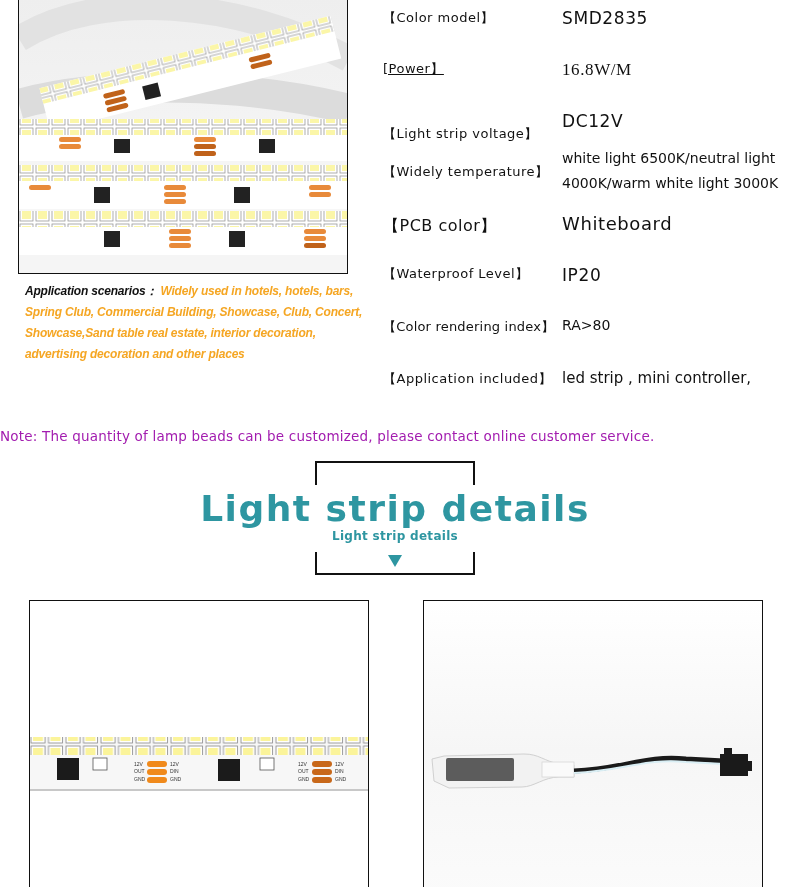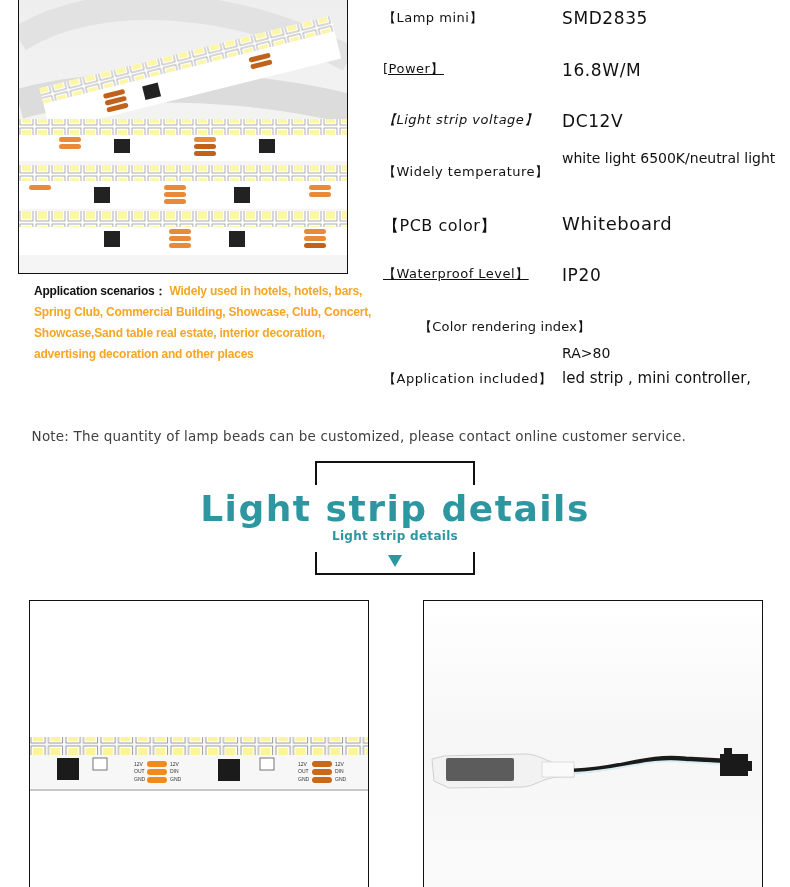--- a/index.html
+++ b/index.html
@@ -7,42 +7,43 @@
     body { position: relative; font-family: "DejaVu Sans", sans-serif; color: #111; }
 
     
     .hero-frame {
       position: absolute; left: 18px; top: -2px; width: 330px; height: 276px;
       border: 1.5px solid #111; background: #f4f4f4; overflow: hidden;
     }
     .hero-frame svg { display: block; }
 
     .app-block {
-      position: absolute; left: 34px; top: 281px; width: 340px;
+      position: absolute; left: 25px; top: 281px; width: 340px;
       font-family: "Liberation Sans", sans-serif; font-size: 12px; line-height: 21px;
       letter-spacing: -0.2px;
+      font-style: italic;
     }
     .app-label { color: #111; font-weight: bold; }
     .app-text { color: #f5a623; font-weight: bold; }
 
     
     .spec-row { position: absolute; left: 383px; width: 400px; }
     .spec-label {
       position: absolute; left: 0; font-size: 13px; color: #111; letter-spacing: 0.5px; white-space: nowrap;
     }
     .spec-value {
       position: absolute; left: 179px; font-size: 17px; color: #111; letter-spacing: 0.6px; white-space: nowrap;
     }
     .spec-value.small { font-size: 14px; letter-spacing: 0; line-height: 25px; }
     .spec-value.multi { font-size: 14px; letter-spacing: 0; line-height: 25px; }
 
     
     .note {
-      position: absolute; left: 0; top: 428px; width: 686px; text-align: right;
-      font-size: 13.5px; color: #404040; letter-spacing: 0.2px;
+      position: absolute; left: 0; top: 428px; width: 686px; text-align: left;
+      font-size: 13.5px; color: #a21caf; letter-spacing: 0.2px;
     }
 
     
     .bracket-top {
       position: absolute; left: 315px; top: 461px; width: 160px; height: 24px;
       border: 2px solid #111; border-bottom: none;
     }
     .bracket-bottom {
       position: absolute; left: 315px; top: 552px; width: 160px; height: 23px;
       border: 2px solid #111; border-top: none;
@@ -136,48 +137,49 @@
   </svg>
 </div>
 
 <div class="app-block">
   <span class="app-label">Application scenarios：</span>
   <span class="app-text">Widely used in hotels, hotels, bars, Spring Club, Commercial Building, Showcase, Club, Concert, Showcase,Sand table real estate, interior decoration, advertising decoration and other places</span>
 </div>
 
 <div>
   <div class="spec-row" style="top:8px;">
-    <span class="spec-label" style="top:1px;">【Lamp mini】</span>
+    <span class="spec-label" style="top:1px;">【Color model】</span>
     <span class="spec-value" style="top:0;">SMD2835</span>
   </div>
   <div class="spec-row" style="top:60px;">
     <span class="spec-label" style="top:0;text-decoration:underline;">[Power】</span>
-    <span class="spec-value" style="top:0;">16.8W/M</span>
+    <span class="spec-value" style="top:0;font-family:Liberation Serif, serif;">16.8W/M</span>
   </div>
   <div class="spec-row" style="top:111px;">
-    <span class="spec-label" style="top:0;font-style:italic;">【Light strip voltage】</span>
+    <span class="spec-label" style="top:14px;">【Light strip voltage】</span>
     <span class="spec-value" style="top:0;">DC12V</span>
   </div>
   <div class="spec-row" style="top:146px;">
     <span class="spec-label" style="top:17px;">【Widely temperature】</span>
     <span class="spec-value multi" style="top:0;">
       <span style="display:block;">white light 6500K/neutral light</span>
+      <span style="display:block;">4000K/warm white light 3000K</span>
     </span>
   </div>
   <div class="spec-row" style="top:213px;">
     <span class="spec-label" style="top:3px; font-size:16px;">【PCB color】</span>
     <span class="spec-value" style="top:0; font-size:18px;">Whiteboard</span>
   </div>
   <div class="spec-row" style="top:265px;">
-    <span class="spec-label" style="top:0;text-decoration:underline;">【Waterproof Level】</span>
+    <span class="spec-label" style="top:0;">【Waterproof Level】</span>
     <span class="spec-value" style="top:0;">IP20</span>
   </div>
   <div class="spec-row" style="top:318px;">
-    <span class="spec-label" style="top:0; letter-spacing:0.2px;margin-left:36px;">【Color rendering index】</span>
-    <span class="spec-value small" style="top:-5px;margin-top:28px;">RA&gt;80</span>
+    <span class="spec-label" style="top:0; letter-spacing:0.2px;">【Color rendering index】</span>
+    <span class="spec-value small" style="top:-5px;">RA&gt;80</span>
   </div>
   <div class="spec-row" style="top:365px;">
     <span class="spec-label" style="top:5px;">【Application included】</span>
     <span class="spec-value multi" style="top:0; font-size:15px; line-height:26px;">
       <span style="display:block;">led strip , mini controller,</span>
     </span>
   </div>
 </div>
 
 <div class="note">Note: The quantity of lamp beads can be customized, please contact online customer service.</div>

